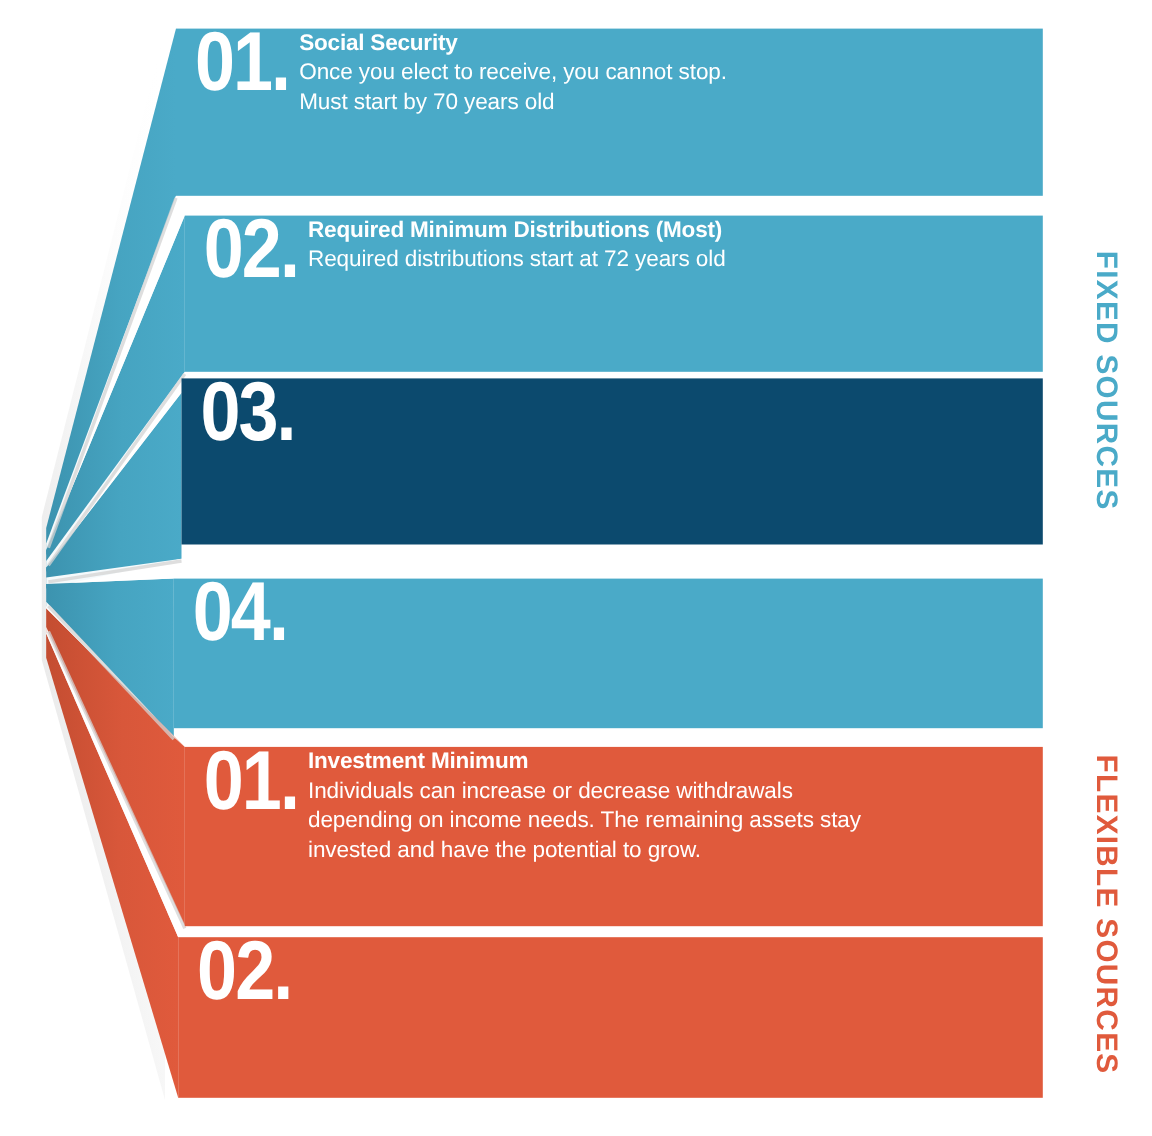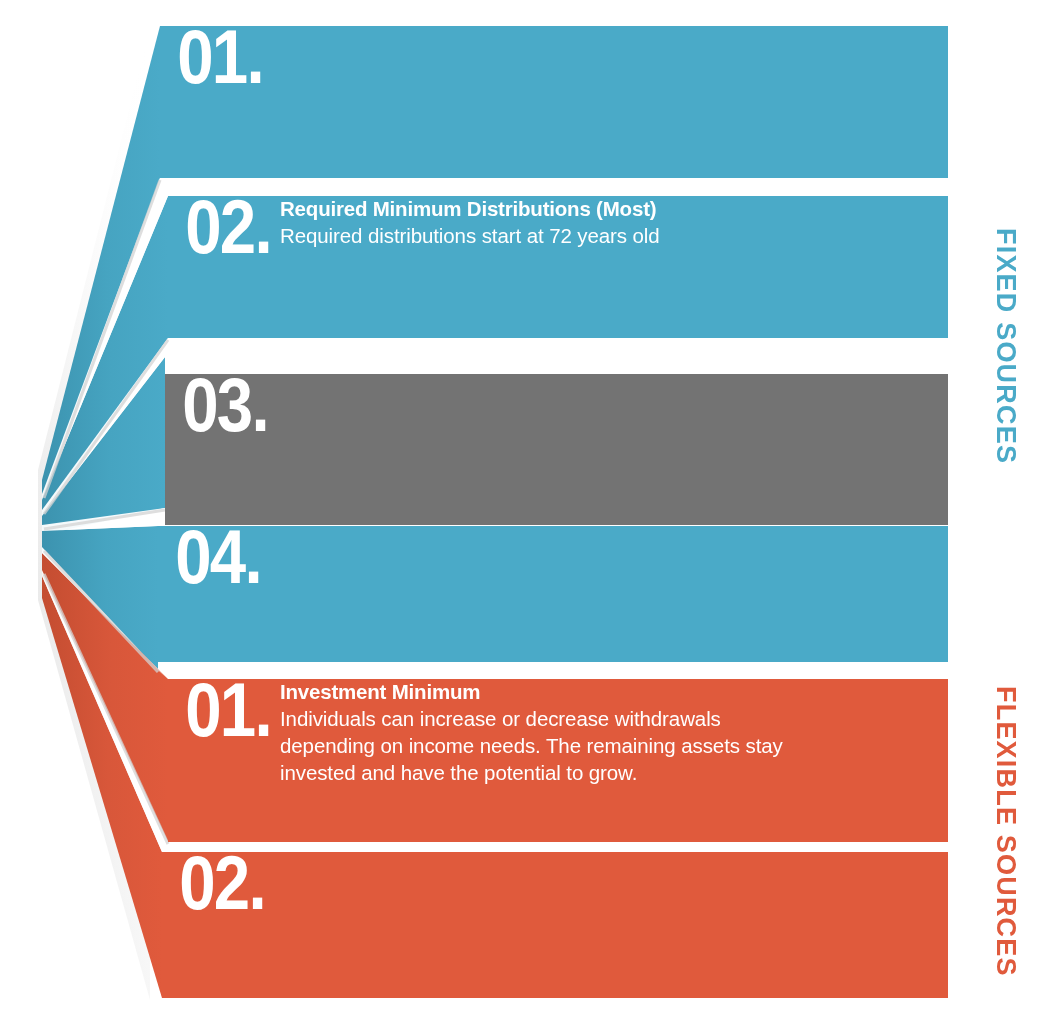--- a/index.html
+++ b/index.html
@@ -133,33 +133,38 @@
     <polyline points="168,340 44,514" fill="none" stroke="#d3d3d3" stroke-width="3" opacity="0.75"></polyline>
     <polyline points="165,510 44,529" fill="none" stroke="#d3d3d3" stroke-width="3" opacity="0.75"></polyline>
     <polyline points="158,672 44,551" fill="none" stroke="#d3d3d3" stroke-width="3" opacity="0.75"></polyline>
     <polyline points="168,844 44,574" fill="none" stroke="#d3d3d3" stroke-width="3" opacity="0.75"></polyline>
   </svg>
 
   <div class="bar" style="left:160px; top:26px; width:788px; height:152px; background:#4AAAC8;">
     <div class="bar-num">
       <span>01</span><span class="dot">.</span>
     </div>
+    <div class="bar-text">
+      <div class="bar-title">Social Security</div>
+      <div class="bar-desc" style="white-space:pre-line;">Once you elect to receive, you cannot stop.
+Must start by 70 years old</div>
+    </div>
   </div>
 
   <div class="bar" style="left:168px; top:196px; width:780px; height:142px; background:#4AAAC8;">
     <div class="bar-num">
       <span>02</span><span class="dot">.</span>
     </div>
     <div class="bar-text">
       <div class="bar-title">Required Minimum Distributions (Most)</div>
       <div class="bar-desc" style="white-space:pre-line;">Required distributions start at 72 years old</div>
     </div>
   </div>
 
-  <div class="bar" style="left:165px; top:374px; width:783px; height:151px; background:#737373;">
+  <div class="bar" style="left:165px; top:344px; width:783px; height:151px; background:#0c4a6e;">
     <div class="bar-num">
       <span>03</span><span class="dot">.</span>
     </div>
   </div>
 
   <div class="bar" style="left:158px; top:526px; width:790px; height:136px; background:#4AAAC8;">
     <div class="bar-num">
       <span>04</span><span class="dot">.</span>
     </div>
   </div>

